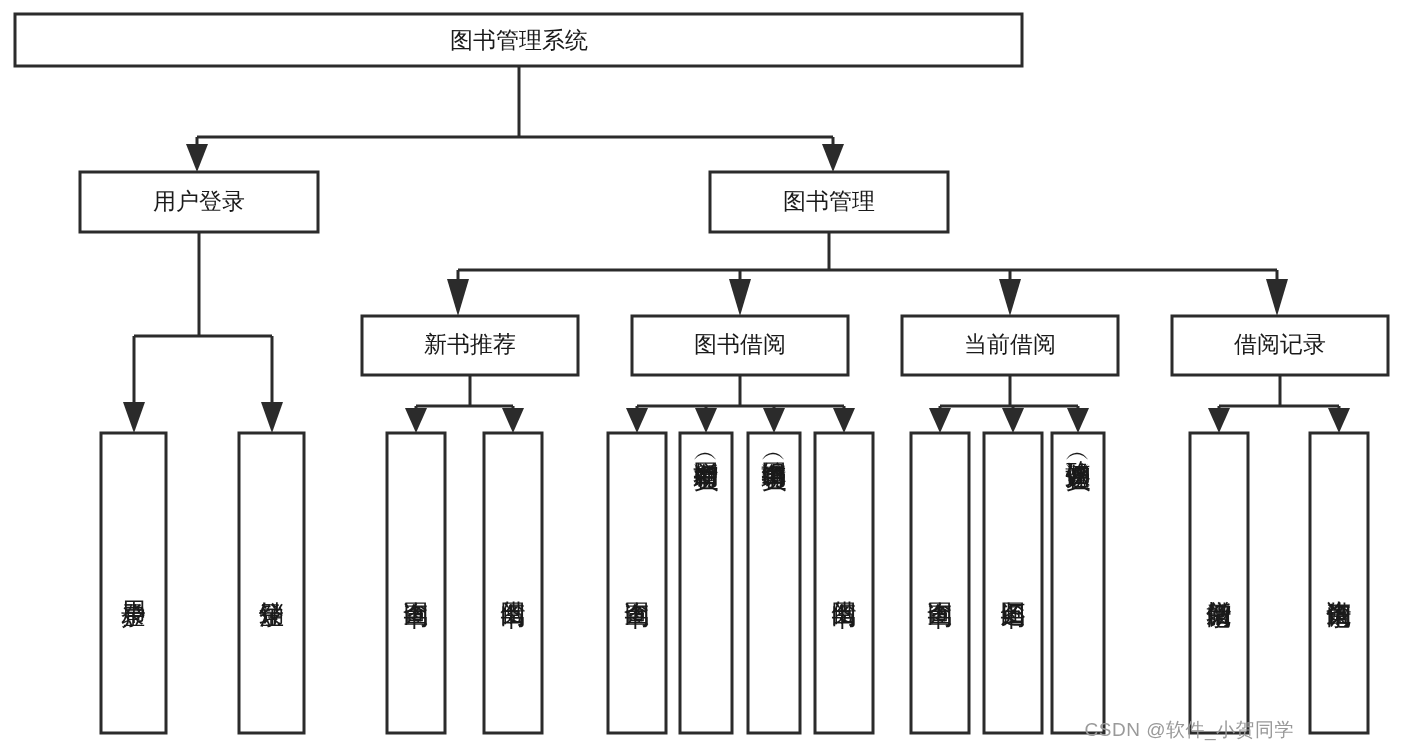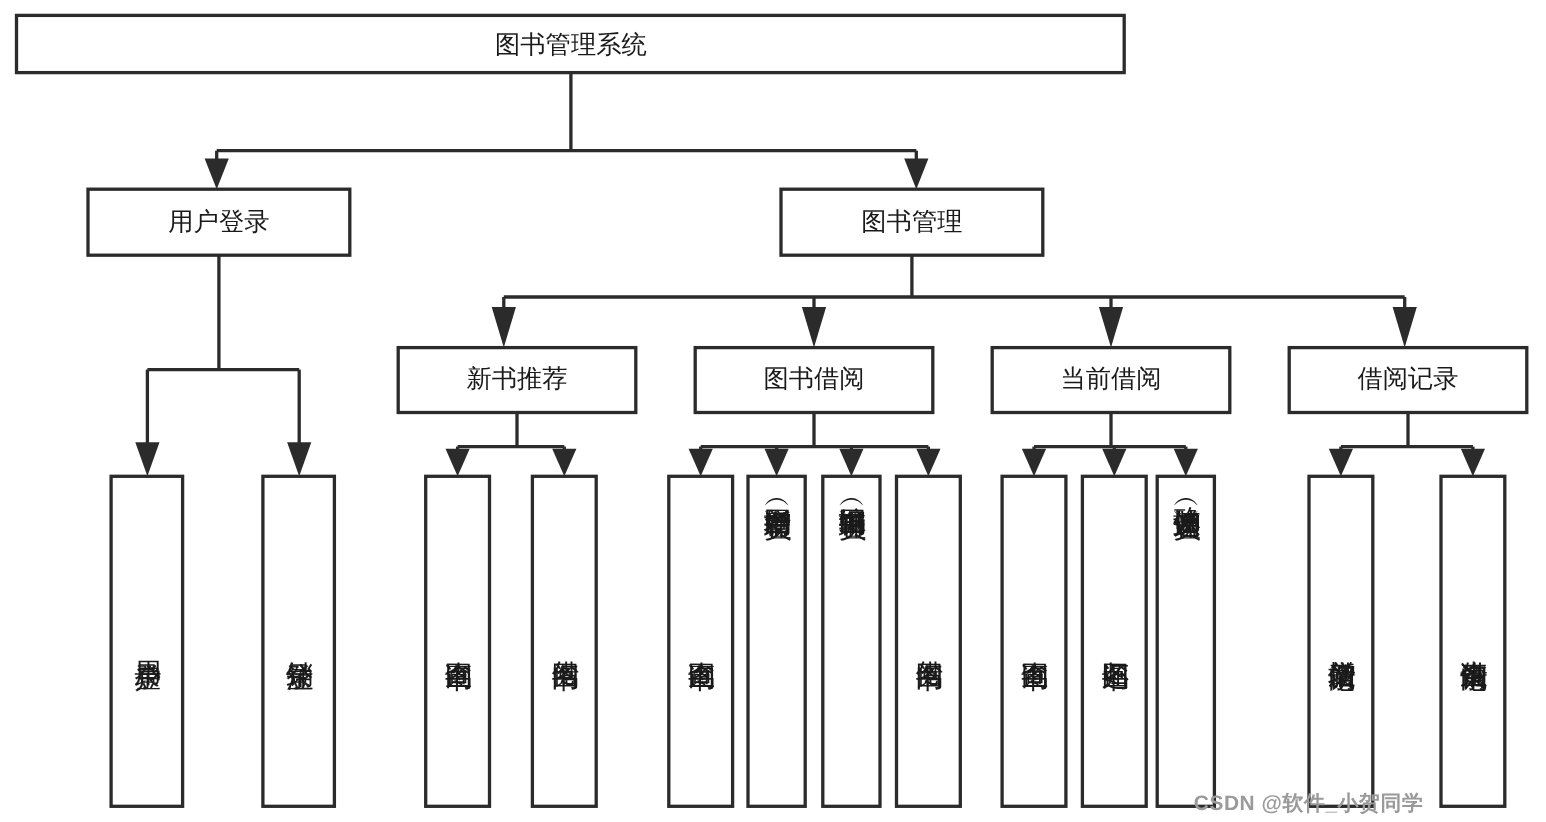--- a/index.html
+++ b/index.html
@@ -67,21 +67,20 @@
   }
   .watermark {
     position: absolute;
     right: 8px;
     bottom: 4px;
     font-family: "Liberation Sans", "DejaVu Sans", sans-serif;
     font-size: 19px;
     color: #9a9a9a;
     white-space: nowrap;
     letter-spacing: 0.5px;
-    font-weight: bold;
   }
 </style>
 </head>
 <body>
 
 <div id="diagram-root">
 
   <svg class="flow" viewBox="0 0 1405 747">
 
     <g>

